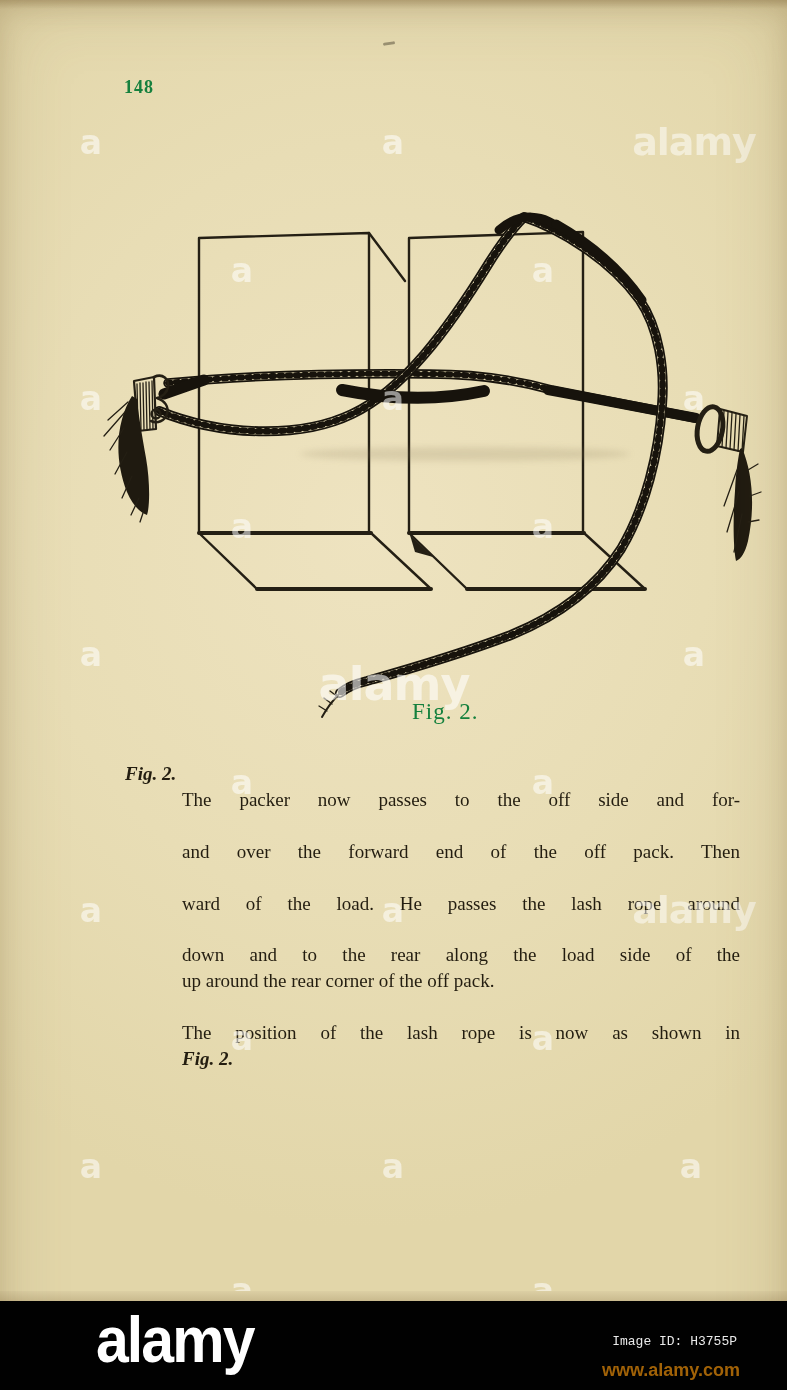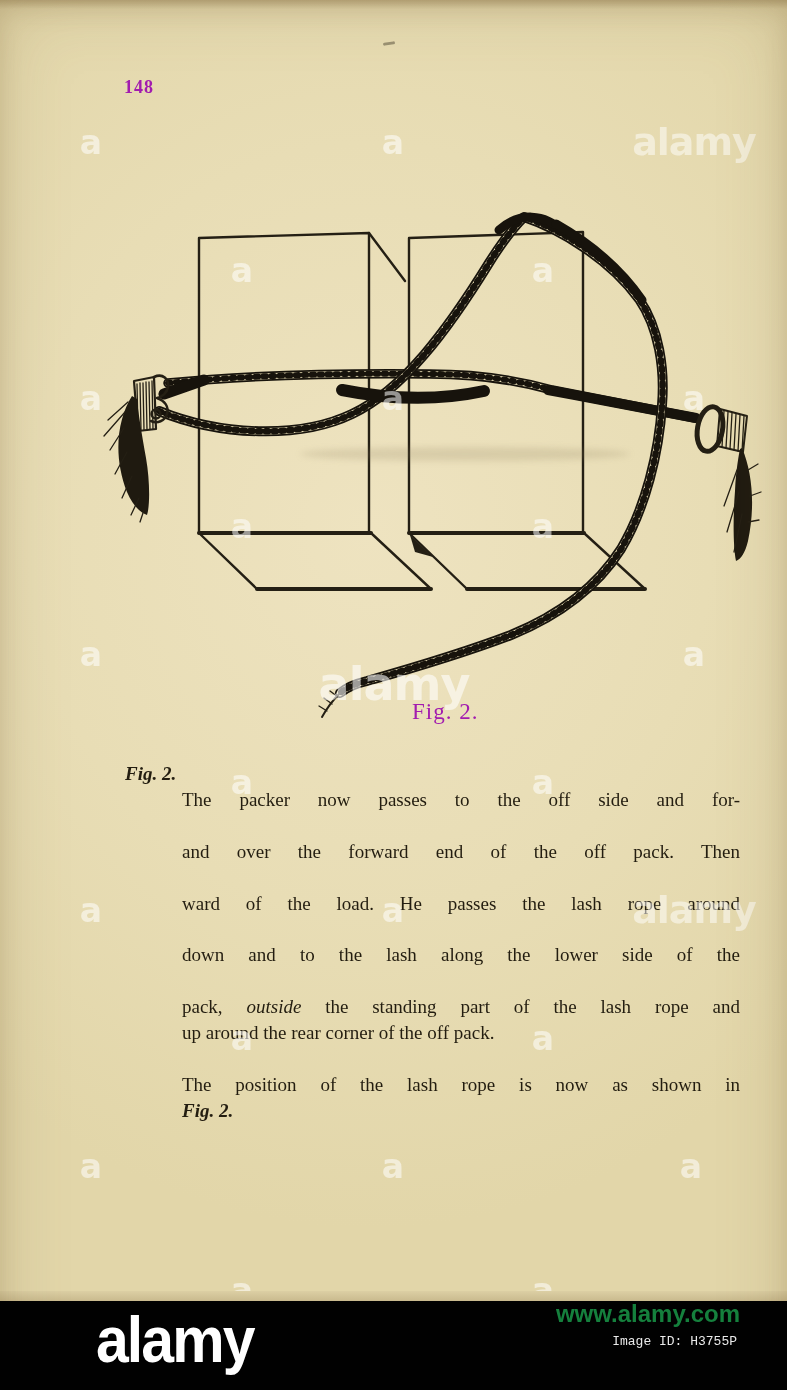--- a/index.html
+++ b/index.html
@@ -6,21 +6,21 @@
   #page{position:relative;width:787px;height:1390px;overflow:hidden;
         background:#e8ddb5;font-family:"Liberation Serif",serif;}
   
   #paper-tone{position:absolute;inset:0;z-index:0;
     background:radial-gradient(ellipse 620px 700px at 47% 38%, #eee3c0 0%, #e8ddb5 55%, #e2d6a9 100%);}
   #paper-vignette{position:absolute;inset:0;z-index:5;pointer-events:none;
     box-shadow:inset 0 0 70px rgba(125,100,55,.22), inset 0 10px 22px rgba(120,95,50,.18);}
   #top-edge{position:absolute;left:0;top:0;width:100%;height:9px;z-index:5;
     background:linear-gradient(to bottom, rgba(130,105,60,.35), rgba(130,105,60,0));}
 
-  .txt{position:absolute;color:#a21caf;z-index:2;}
+  .txt{position:absolute;color:#15803d;z-index:2;}
   #page-number{left:124px;top:77px;font-size:18px;font-weight:bold;letter-spacing:1px;}
   #header-title{left:319px;top:73px;font-size:21.5px;letter-spacing:3.5px;}
 
   #figure-svg{position:absolute;left:0;top:0;width:787px;height:1390px;z-index:1;}
 
   #figure-caption{left:412px;top:699px;font-size:23px;letter-spacing:1px;}
 
   #paragraph{left:125px;top:761px;width:617px;font-size:19px;line-height:25.8px;color:#231d10;}
   #paragraph-label{position:absolute;left:0;top:0;font-style:italic;font-weight:600;}
   #paragraph-lines{margin-left:57px;width:558px;}
@@ -45,22 +45,22 @@
 
   
   #paper-bottom-edge{position:absolute;left:0;top:1291px;width:100%;height:10px;z-index:4;
     background:linear-gradient(to bottom,#dccfa4,#c9ba8e);}
   #bottom-bar{position:absolute;left:0;top:1301px;width:100%;height:89px;background:#010101;z-index:6;}
   #alamy-logo{position:absolute;left:96px;top:1303px;font-family:"Liberation Sans",sans-serif;
     font-weight:bold;font-size:62px;color:#ffffff;letter-spacing:-2px;z-index:7;
     transform:scale(.95,1.04);transform-origin:left top;}
   #image-id{position:absolute;right:50px;top:1334px;font-family:Liberation Mono, monospace;
     font-size:13px;color:#e9e9e9;z-index:7;}
-  #alamy-url{position:absolute;right:47px;top:1300px;font-family:"Liberation Sans",sans-serif;
-    font-size:24px;font-weight:bold;color:#15803d;z-index:7;}
+  #alamy-url{position:absolute;right:47px;top:1360px;font-family:"Liberation Sans",sans-serif;
+    font-size:18px;font-weight:bold;color:#a16207;z-index:7;}
 </style>
 </head>
 <body>
 
 <div id="page">
   <div id="paper-tone"></div>
 
   <div id="page-number" class="txt">148</div>
 
   <svg id="figure-svg" viewBox="0 0 787 1390">
@@ -119,22 +119,21 @@
   </svg>
 
   <div id="figure-caption" class="txt">Fig. 2.</div>
 
   <div id="paragraph" class="txt">
     <span id="paragraph-label">Fig. 2.</span>
     <div id="paragraph-lines">
         <div class="pline just"><span>The packer now passes to the off side and for-</span></div>
         <div class="pline just"><span>and over the forward end of the off pack.  Then</span></div>
         <div class="pline just"><span>ward of the load.  He passes the lash rope around</span></div>
-        <div class="pline just"><span>down and to the lash along the lower side of the</span></div>
-        <div class="pline just"><span>pack, </span><span class="it">outside</span><span> the standing part of the lash rope and</span></div>
+        <div class="pline just"><span>down and to the rear along the load side of the</span></div>
         <div class="pline"><span>up around the rear corner of the off pack.</span></div>
         <div class="pline just"><span>The position of the lash rope is now as shown in</span></div>
         <div class="pline"><span class="bd">Fig. 2.</span></div>
       </div>
   </div>
 
   <div class="streak" style="left:300px;top:447px;width:330px;height:14px;"></div>
   <div id="scan-mark"></div>
 
   <div id="watermark-layer">

